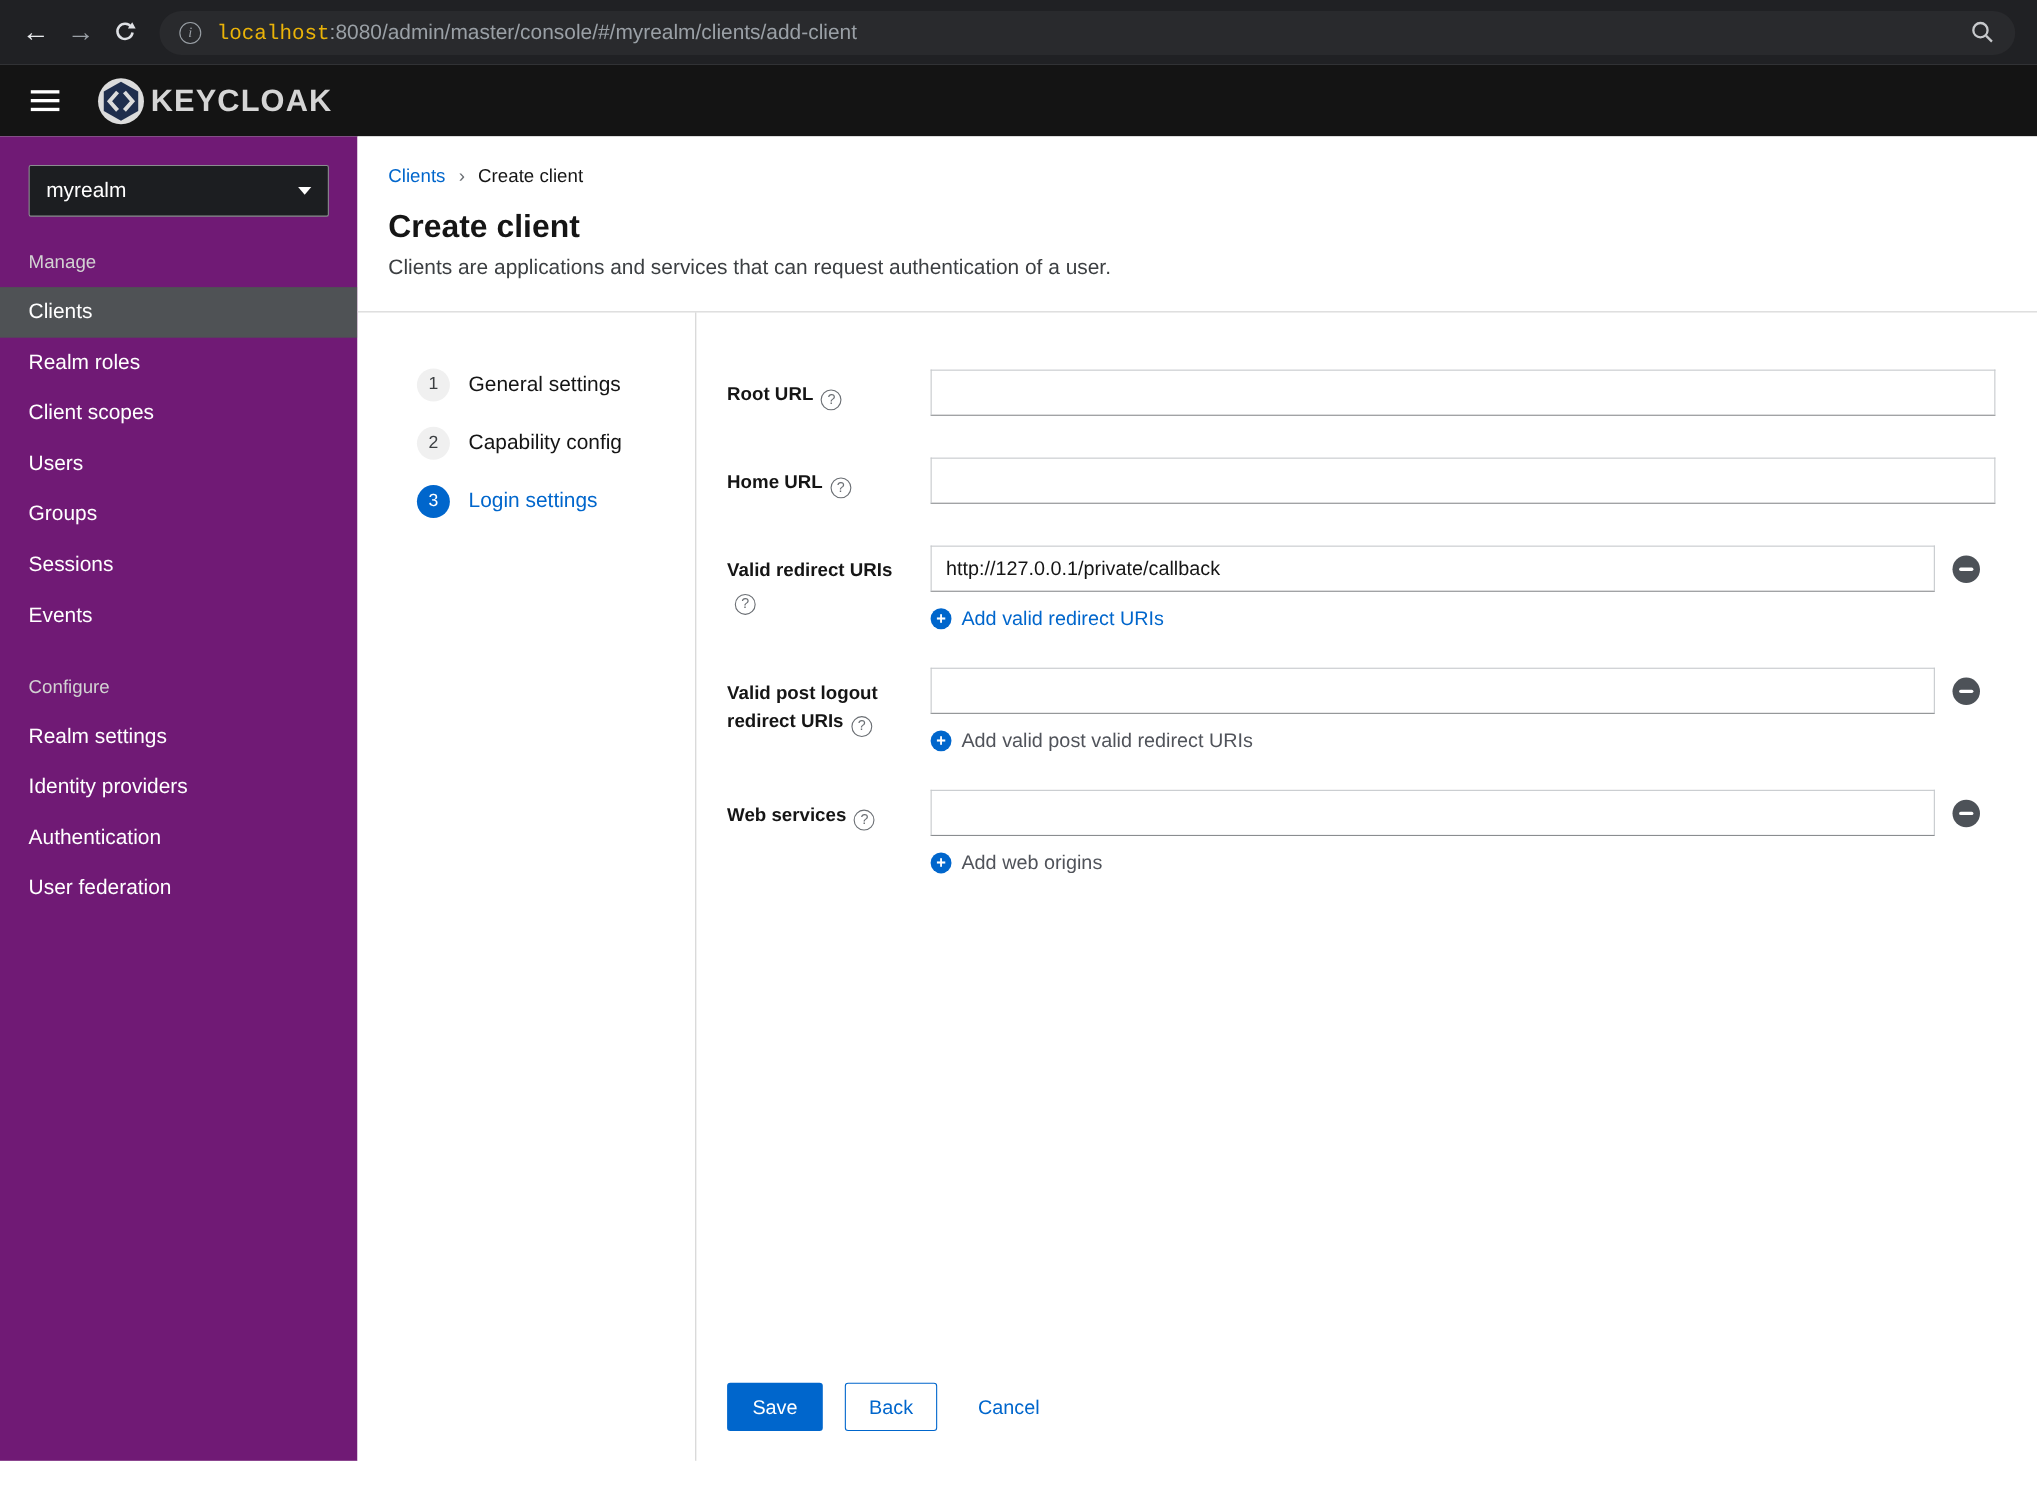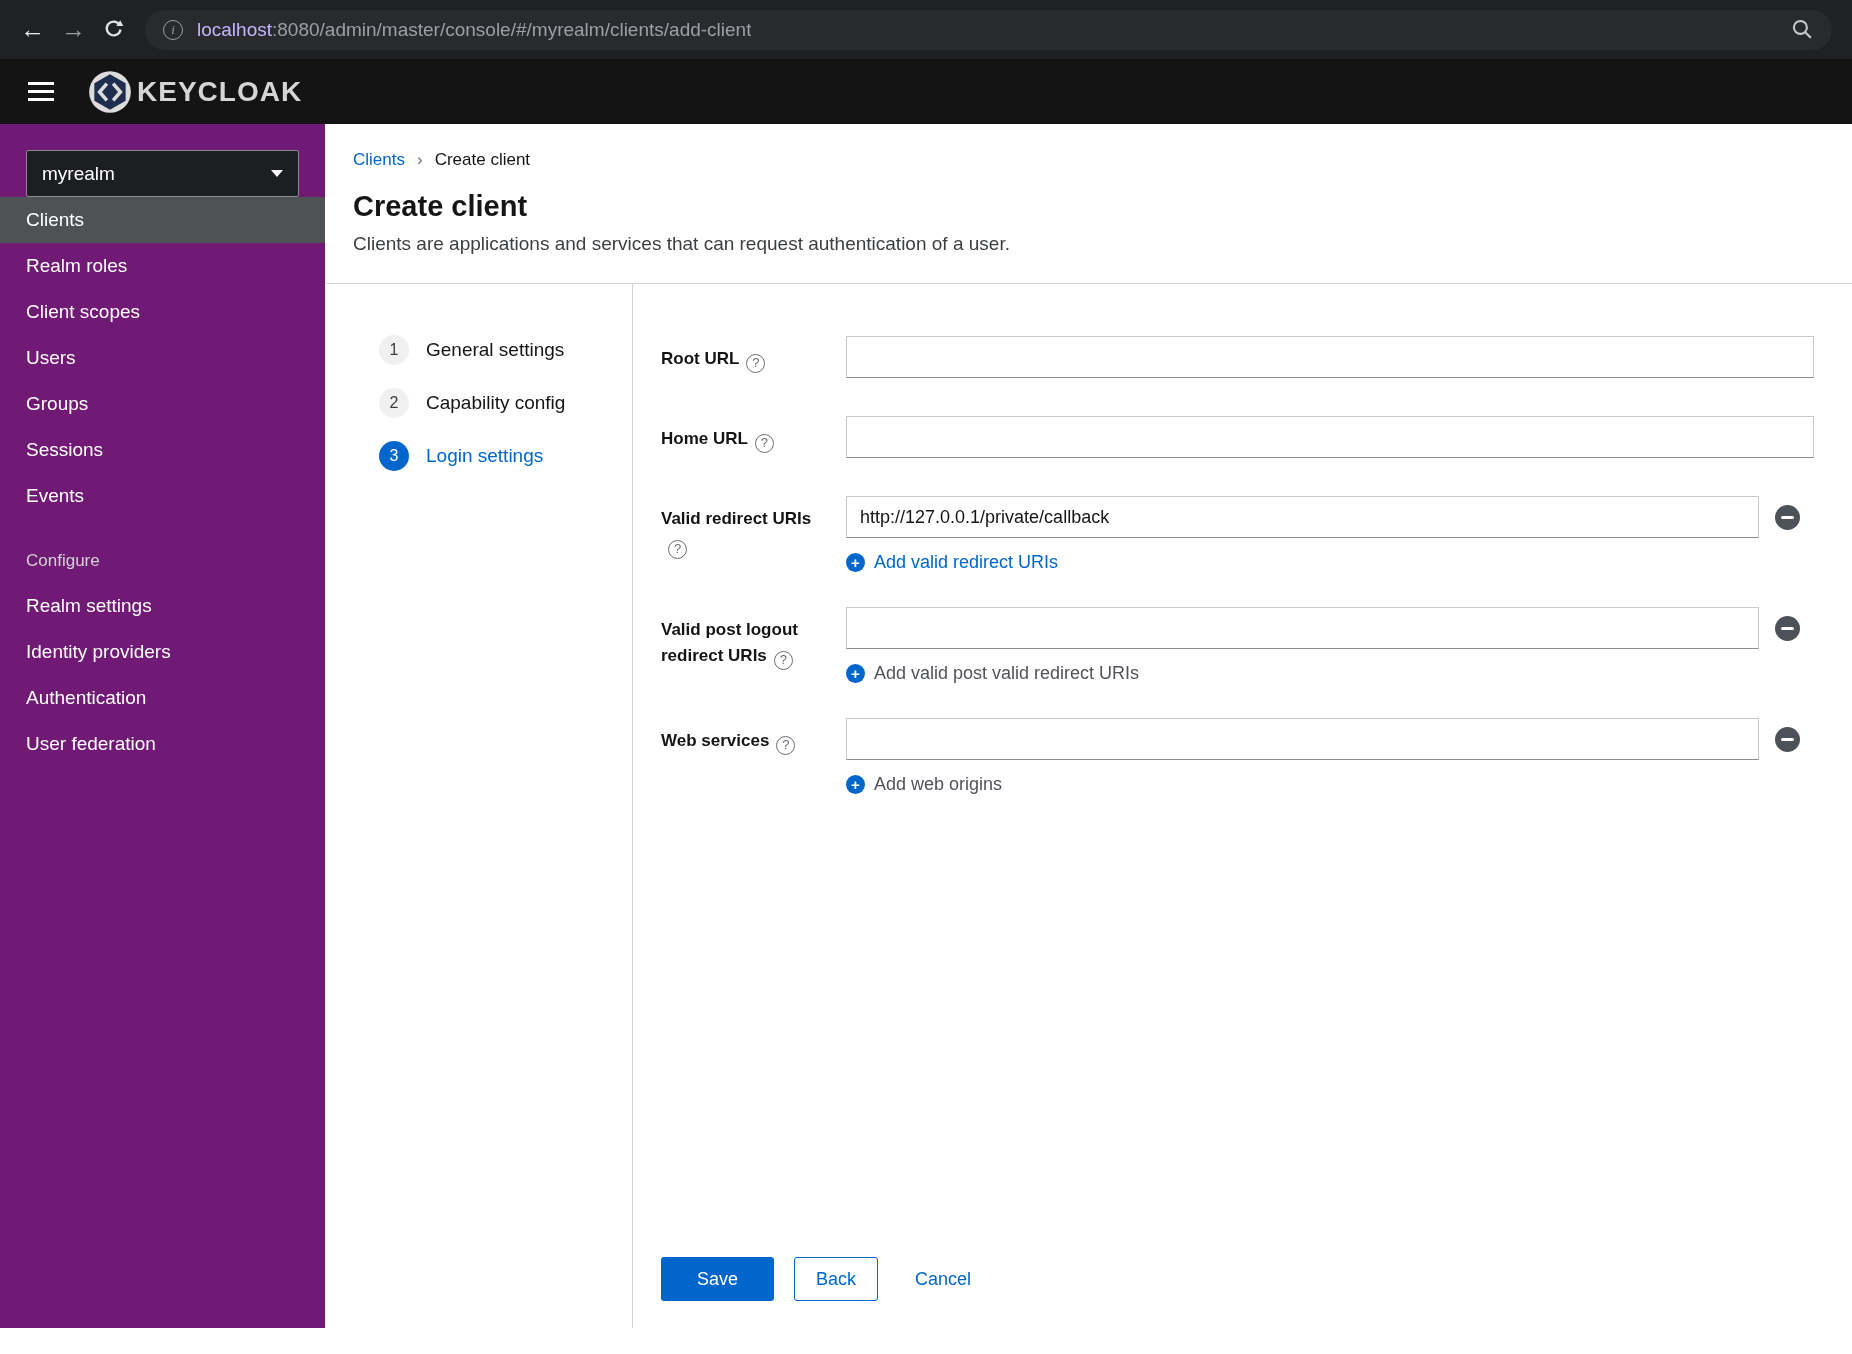--- a/index.html
+++ b/index.html
@@ -23,21 +23,21 @@
     flex:1; height:40px; background:#292a2d; border-radius:20px;
     display:flex; align-items:center; gap:14px; padding:0 18px; margin-left:4px;
     cursor:text;
   }
   .site-info-icon {
     width:20px; height:20px; border:1.5px solid #9aa0a6; border-radius:50%;
     color:#9aa0a6; font-size:13px; font-family:"Liberation Serif", serif; font-style:italic;
     display:flex; align-items:center; justify-content:center; flex:none; cursor:pointer;
   }
   .url-text { font-size:19px; color:#9aa0a6; white-space:nowrap; overflow:hidden; }
-  .url-text .host { color:#c4b5fd; }
+  .url-text .host { color:#eab308;font-family:Liberation Mono, monospace; }
   .zoom-icon { margin-left:auto; display:flex; align-items:center; cursor:pointer; }
 
   
   .kc-header {
     height:65px; background:#141414;
     display:flex; align-items:center; gap:32px; padding:0 28px;
   }
   .hamburger { width:26px; height:19px; border-top:3px solid #ffffff; border-bottom:3px solid #ffffff; position:relative; cursor:pointer; }
   .hamburger::after { content:""; position:absolute; left:0; right:0; top:50%; margin-top:-1.5px; height:3px; background:#ffffff; }
   .logo { display:flex; align-items:center; gap:3px; cursor:pointer; }
@@ -107,21 +107,21 @@
   .add-link.blue { color:#0066cc; }
   .add-link.muted { color:#50535a; }
   .plus-icon {
     width:19px; height:19px; flex:none; border-radius:50%; background:#0066cc; color:#ffffff;
     display:flex; align-items:center; justify-content:center; font-size:15px; line-height:1; font-weight:bold;
   }
 
   
   .form-actions { margin-top:auto; display:flex; align-items:center; }
   .btn { font-family:inherit; font-size:18px; border-radius:3px; cursor:pointer; }
-  .btn-primary { background:#0066cc; color:#ffffff; border:none; height:44px; padding:0 36px; }
+  .btn-primary { background:#0066cc; color:#ffffff; border:none; height:44px; padding:0 23px; }
   .btn-secondary { background:#ffffff; color:#0066cc; border:1px solid #0066cc; height:44px; padding:0 21px; margin-left:20px; }
   .btn-link { color:#0066cc; background:none; border:none; margin-left:37px; padding:0; text-decoration:none; }
 </style>
 </head>
 <body>
 
 <div class="browser-bar">
   <span class="nav-icon back-icon">←</span>
   <span class="nav-icon fwd-icon">→</span>
   <span class="reload-icon">
@@ -156,20 +156,21 @@
 </div>
 
 <div class="app">
 
   <div class="sidebar">
     <div class="realm-select">
       <span>myrealm</span>
       <span class="caret-down"></span>
     </div>
 
+    <div class="section-label">Manage</div>
     <div class="nav-item active">Clients</div>
     <div class="nav-item">Realm roles</div>
     <div class="nav-item">Client scopes</div>
     <div class="nav-item">Users</div>
     <div class="nav-item">Groups</div>
     <div class="nav-item">Sessions</div>
     <div class="nav-item">Events</div>
 
     <div class="section-label">Configure</div>
     <div class="nav-item">Realm settings</div>

